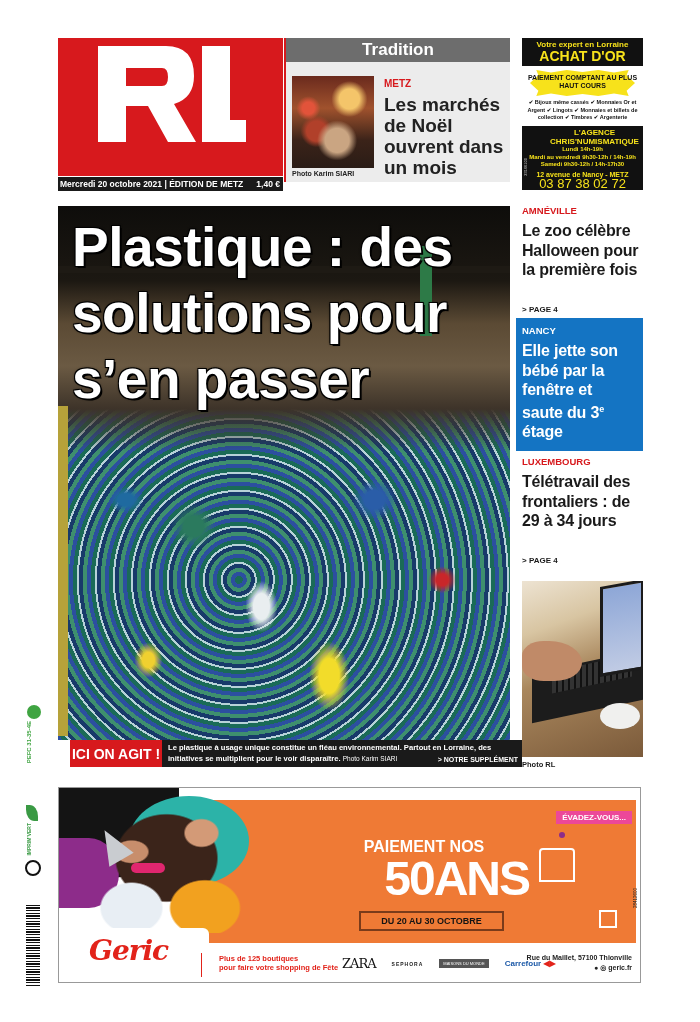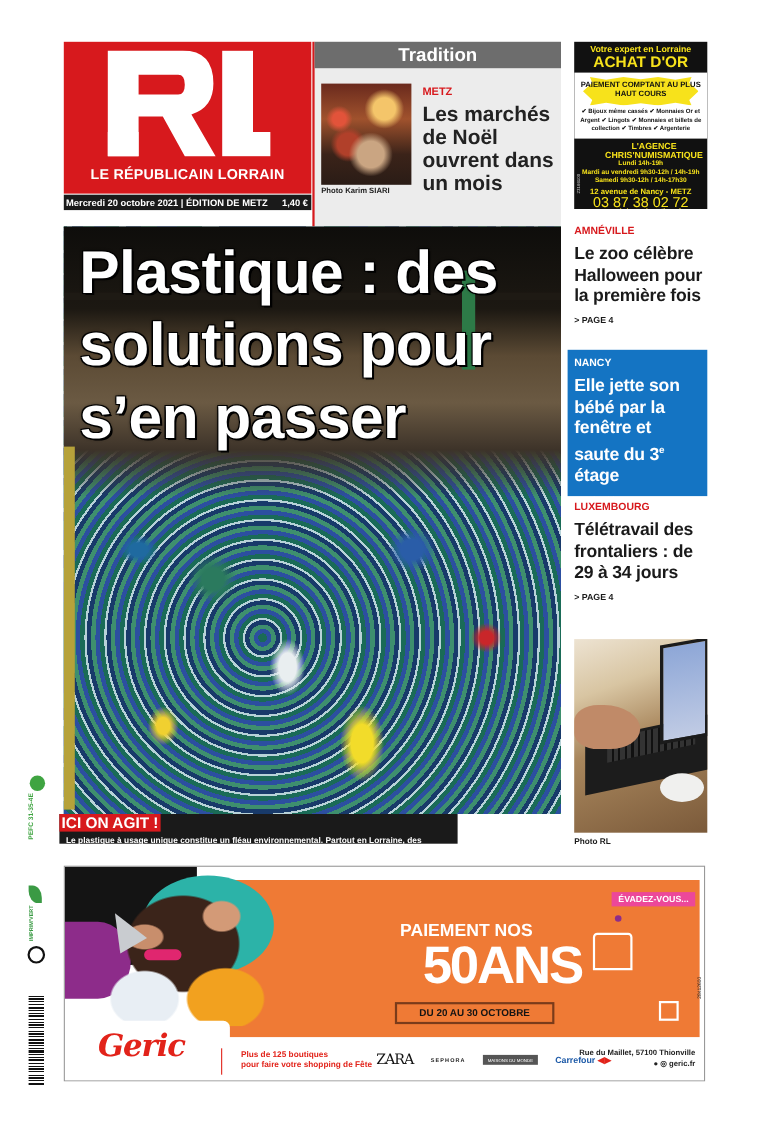--- a/index.html
+++ b/index.html
@@ -6,21 +6,21 @@
   html, body { width: 700px; height: 1022px; background: #ffffff; overflow: hidden; }
   body { position: relative; font-family: "Liberation Sans", sans-serif; color: #1a1a1a; }
 
   
   .masthead { position: absolute; left: 58px; top: 38px; width: 225px; height: 138px; background: #d7191d; }
   .masthead .logo { position: absolute; left: 38px; top: 8px; width: 150px; height: 100px; }
   .masthead .paper-name { position: absolute; left: 0; right: 0; top: 113px; text-align: center; color: #fff; font-weight: bold; font-size: 13px; letter-spacing: 0.2px; }
   .dateline { position: absolute; left: 58px; top: 177px; width: 225px; height: 14px; background: #1a1a1a; color: #fff; font-size: 8.5px; font-weight: bold; display: flex; justify-content: space-between; align-items: center; padding: 0 3px 0 2px; white-space: nowrap; }
 
   
-  .teaser { position: absolute; left: 284px; top: 38px; width: 226px; height: 168px; background: #ececec; border-left: 2px solid #d7191d; }
+  .teaser { position: absolute; left: 284px; top: 38px; width: 226px; height: 144px; background: #ececec; border-left: 2px solid #d7191d; }
   .teaser .band { height: 24px; background: #6d6d6d; color: #fff; text-align: center; font-weight: bold; font-size: 17px; line-height: 24px; }
   .teaser .photo { position: absolute; left: 6px; top: 38px; width: 82px; height: 92px; overflow: hidden;
     background:
       radial-gradient(circle at 70% 25%, #f4c56a 0 10px, transparent 18px),
       radial-gradient(circle at 20% 35%, #e2533a 0 6px, transparent 12px),
       radial-gradient(circle at 55% 70%, #caa582 0 12px, transparent 20px),
       radial-gradient(circle at 30% 60%, #b1402a 0 10px, transparent 16px),
       linear-gradient(180deg, #6a2a1d 0%, #a0522d 35%, #3b2319 70%, #2a1c16 100%); }
   .teaser .credit { position: absolute; left: 6px; top: 132px; font-size: 7px; font-weight: bold; color: #222; }
   .teaser .kicker { position: absolute; left: 98px; top: 40px; color: #d7191d; font-size: 10px; font-weight: bold; }
@@ -52,31 +52,31 @@
       radial-gradient(ellipse at 20% 85%, #f0d030 0 6px, transparent 14px),
       radial-gradient(ellipse at 60% 88%, #f2dc2a 0 10px, transparent 20px),
       radial-gradient(ellipse at 15% 55%, #1f6aa0 0 8px, transparent 18px),
       repeating-radial-gradient(circle at 40% 70%, #1a6b57 0 4px, #2c4fa0 4px 8px, #3e8f6e 8px 12px, #183a6a 12px 16px, #b7d2d8 16px 18px),
       #1d4a52; }
   .main-photo .beam { position: absolute; left: 0; right: 0; top: 60px; height: 7px; background: #1e1a14; }
   .main-photo .pillar { position: absolute; left: 362px; top: 40px; width: 12px; height: 90px; background: #2d7a47; }
   .main-photo .rail { position: absolute; left: 0; top: 200px; width: 10px; height: 330px; background: #b6a23a; }
   .headline { position: absolute; left: 14px; top: 8px; width: 440px; color: #fff; font-weight: bold; font-size: 55px; line-height: 66px; letter-spacing: -0.5px;
     text-shadow: 0 0 3px #000, 2px 2px 0 #000, -1px -1px 0 #000, 1px -1px 0 #000, -1px 1px 0 #000; }
-  .caption-bar { position: absolute; left: 54px; top: 740px; width: 362px; height: 27px; background: #1a1a1a; display: flex; flex-direction: column; }
+  .caption-bar { position: absolute; left: 70px; top: 740px; width: 452px; height: 27px; background: #1a1a1a; display: flex; }
   .caption-bar .tag { width: 92px; background: #d7191d; color: #fff; font-weight: bold; font-size: 14px; display: flex; align-items: center; justify-content: center; white-space: nowrap; }
   .caption-bar .text { flex: 1; color: #fff; font-size: 7.6px; line-height: 11px; font-weight: bold; padding: 2px 4px 0 6px; position: relative; }
   .caption-bar .credit { font-size: 6.5px; font-weight: normal; }
   .caption-bar .more { position: absolute; right: 4px; bottom: 2px; font-size: 7px; font-weight: bold; }
 
   
   .rcol { position: absolute; left: 522px; width: 121px; }
   .kick { font-size: 9.5px; font-weight: bold; color: #d7191d; }
   .rtitle { font-size: 16px; line-height: 19.5px; font-weight: bold; color: #1a1a1a; margin-top: 5px; letter-spacing: -0.2px; }
-  .rpage { font-size: 8px; font-weight: bold; margin-top: 7px; color: #1a1a1a; }
+  .rpage { font-size: 8px; font-weight: bold; margin-top: 25px; color: #1a1a1a; }
   .story1 { top: 205px; }
   .story2 { top: 318px; left: 516px; width: 127px; height: 133px; background: #1474c3; padding: 7px 6px; color: #fff; }
   .story2 .kick, .story2 .rtitle, .story2 .rpage { color: #fff; }
   .story2 sup { font-size: 9px; vertical-align: 6px; }
   .story3 { top: 456px; }
   .laptop-photo { position: absolute; left: 522px; top: 581px; width: 121px; height: 176px; overflow: hidden;
     background: linear-gradient(160deg, #ede3d2 0%, #d8c5a2 25%, #a9875d 50%, #7b5a3a 100%); }
   .laptop-photo .screen { position: absolute; left: 78px; top: 2px; width: 44px; height: 90px; background: linear-gradient(180deg, #8ea7d7, #c0cbe4); transform: skewY(-10deg); border: 3px solid #1b1b1b; }
   .laptop-photo .base { position: absolute; left: 10px; top: 80px; width: 115px; height: 50px; background: #1c1c1c; transform: skewY(-12deg); }
   .laptop-photo .keys { position: absolute; left: 30px; top: 82px; width: 80px; height: 22px; background: repeating-linear-gradient(90deg, #333 0 4px, #111 4px 6px); transform: skewY(-12deg); }
@@ -132,21 +132,20 @@
 </head>
 <body>
 
 <div class="masthead">
   <svg class="logo" viewBox="0 0 150 100">
     <path d="M2 0 H70 Q98 0 98 30 Q98 52 78 58 L100 96 H72 L52 60 H30 V96 H2 Z M30 22 V40 H66 Q72 40 72 31 Q72 22 66 22 Z" fill="#fff"></path>
     <rect x="106" y="0" width="28" height="74" fill="#fff"></rect>
     <rect x="106" y="74" width="44" height="22" fill="#fff"></rect>
     <rect x="2" y="74" width="28" height="22" fill="#fff"></rect>
   </svg>
-  <div class="paper-name">LE RÉPUBLICAIN LORRAIN</div>
 </div>
 <div class="dateline">
   <span>Mercredi 20 octobre 2021 | ÉDITION DE METZ</span>
   <span>1,40 €</span>
 </div>
 
 <div class="teaser">
   <div class="band">Tradition</div>
   <div class="photo"></div>
   <div class="credit">Photo Karim SIARI</div>

